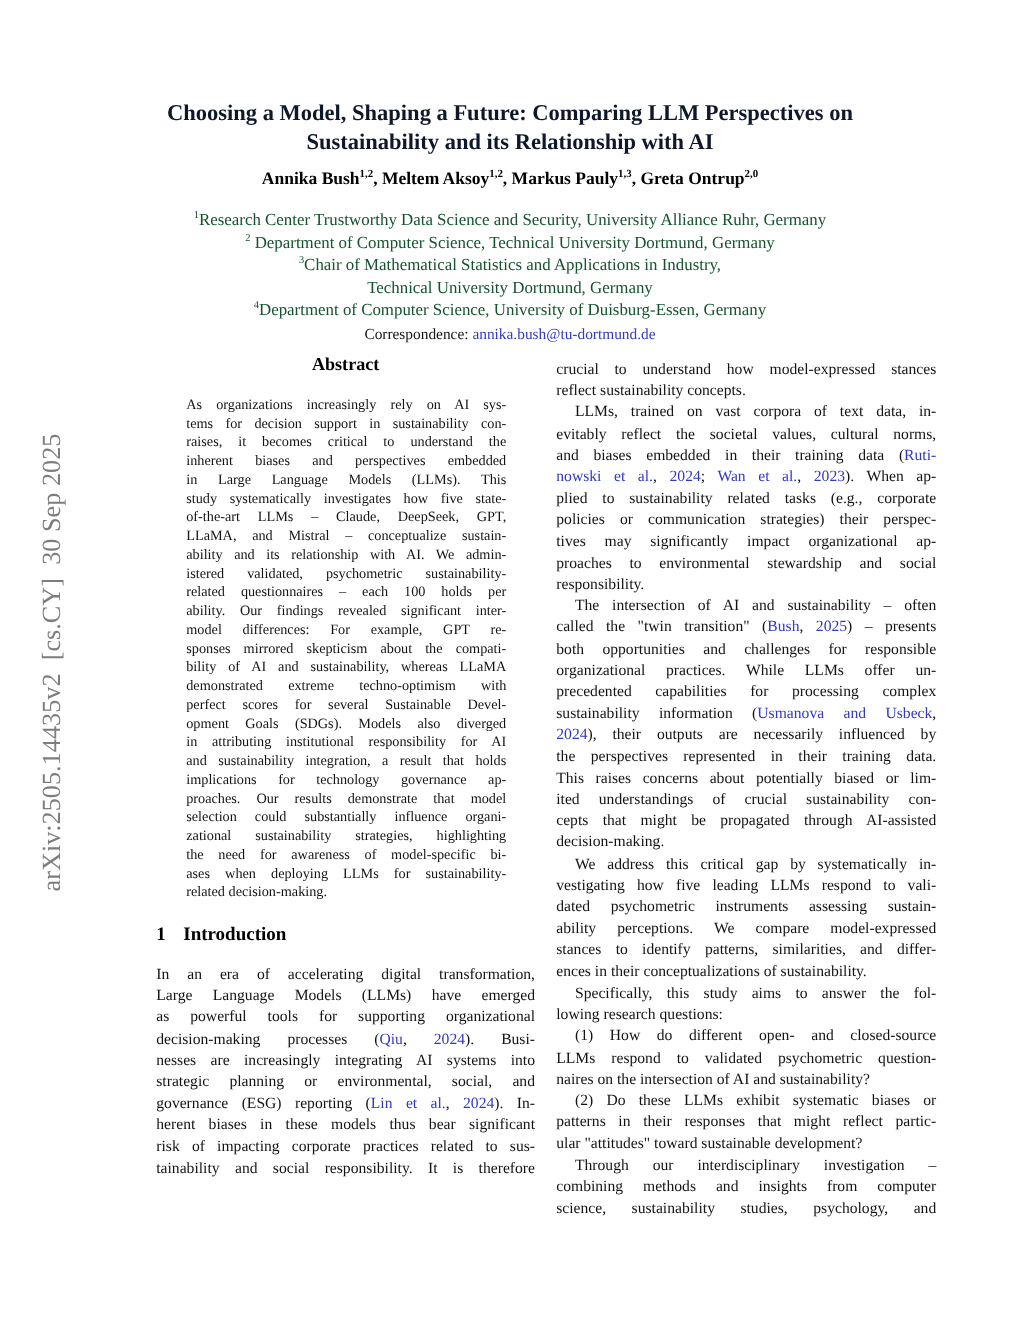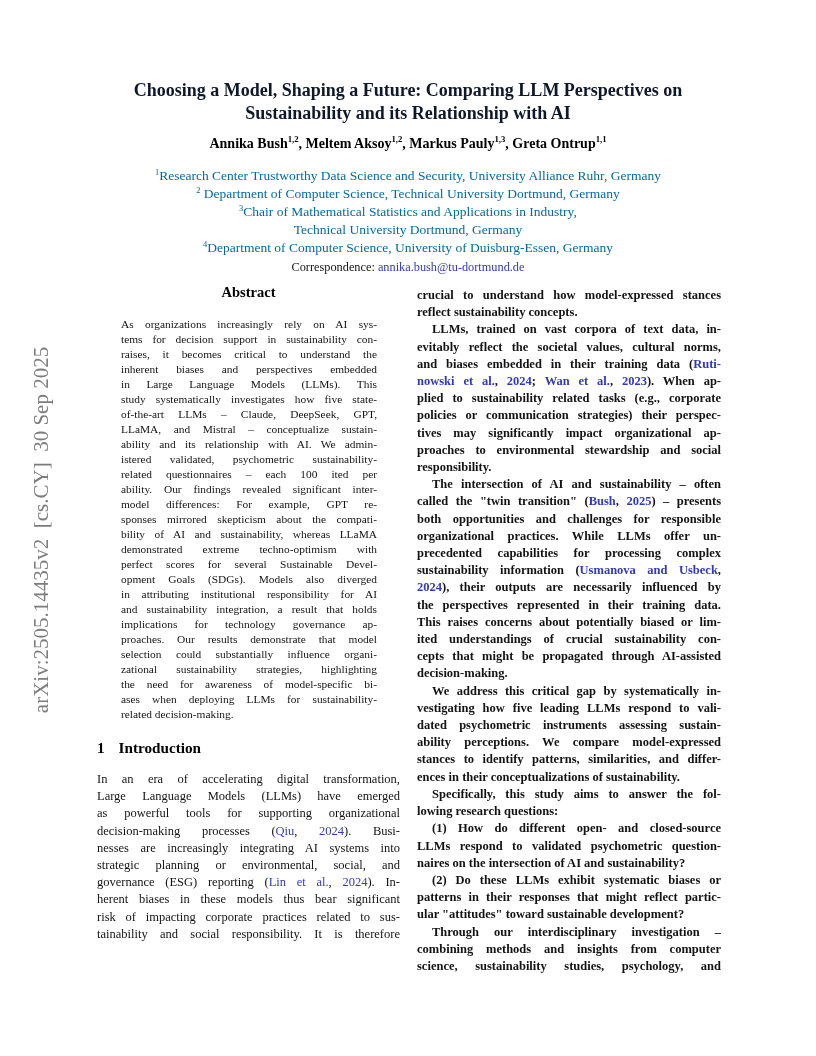--- a/index.html
+++ b/index.html
@@ -22,31 +22,31 @@
     color: #7d7d7d;
     font-size: 21px;
     text-align: center;
     white-space: nowrap;
   }
 
   
   .header { position: absolute; top: 0; left: 0; width: 816px; text-align: center; }
   .title { margin-top: 79px; font-size: 18px; font-weight: bold; line-height: 23px; color: #0f172a; }
   .authors { margin-top: 11px; font-size: 14px; font-weight: bold; color: #000; }
-  .affils { margin-top: 15px; font-size: 13.5px; line-height: 18px; color: #0369a1; }
+  .affils { margin-top: 15px; font-size: 13.5px; line-height: 18px; color: #14532d; }
   .correspondence { margin-top: 3px; font-size: 12.3px; }
   .correspondence .label { font-weight: normal; }
   sup { font-size: 0.62em; vertical-align: super; line-height: 0; text-align: center; }
 
   .cite { color: #3239c0; text-align: center; }
 
   
-  .col { position: absolute; top: 284px; }
+  .col { position: absolute; top: 284px; margin-left: 28px; }
   .col-left { left: 97px; width: 303px; }
-  .col-right { left: 417px; width: 304px; top: 287px; font-weight: bold; }
+  .col-right { left: 417px; width: 304px; top: 287px; }
 
   .abstract-heading { font-size: 14.5px; font-weight: bold; text-align: center; margin: 0 0 16px 0; color: #000; }
   .abstract-body { margin: 0 23px 0 24px; font-size: 11.4px; line-height: 15px; }
   .body-text { font-size: 12.5px; line-height: 17.2px; }
 
   .section-heading { margin: 17px 0 14px 0; font-size: 15.2px; font-weight: bold; color: #000; }
   .section-heading .num { margin-right: 14px; }
 
   .para { margin: 0; }
   .line { text-align: justify; text-align-last: justify; white-space: nowrap; }
@@ -58,21 +58,21 @@
 
 <div class="page">
 
   <div class="watermark">arXiv:2505.14435v2&nbsp; [cs.CY]&nbsp; 30 Sep 2025</div>
 
   <div class="header">
     <div class="title">
       <span>Choosing a Model, Shaping a Future: Comparing LLM Perspectives on</span><br>
       <span>Sustainability and its Relationship with AI</span>
     </div>
-    <div class="authors"><span><span>Annika Bush</span><sup>1,2</sup><span>, </span></span><span><span>Meltem Aksoy</span><sup>1,2</sup><span>, </span></span><span><span>Markus Pauly</span><sup>1,3</sup><span>, </span></span><span><span>Greta Ontrup</span><sup>1,1</sup></span></div>
+    <div class="authors"><span><span>Annika Bush</span><sup>1,2</sup><span>, </span></span><span><span>Meltem Aksoy</span><sup>1,2</sup><span>, </span></span><span><span>Markus Pauly</span><sup>1,3</sup><span>, </span></span><span><span>Greta Ontrup</span><sup>2,0</sup></span></div>
     <div class="affils">
       <div><sup>1</sup><span>Research Center Trustworthy Data Science and Security, University Alliance Ruhr, Germany</span></div>
       <div><sup>2</sup><span> Department of Computer Science, Technical University Dortmund, Germany</span></div>
       <div><sup>3</sup><span>Chair of Mathematical Statistics and Applications in Industry,</span></div>
       <div><span>Technical University Dortmund, Germany</span></div>
       <div><sup>4</sup><span>Department of Computer Science, University of Duisburg-Essen, Germany</span></div>
     </div>
     <div class="correspondence">
       <span class="label">Correspondence:</span>
       <span class="cite">annika.bush@tu-dortmund.de</span>
@@ -86,21 +86,21 @@
           <div class="line">As organizations increasingly rely on AI sys-</div>
           <div class="line">tems for decision support in sustainability con-</div>
           <div class="line">raises, it becomes critical to understand the</div>
           <div class="line">inherent biases and perspectives embedded</div>
           <div class="line">in Large Language Models (LLMs). This</div>
           <div class="line">study systematically investigates how five state-</div>
           <div class="line">of-the-art LLMs – Claude, DeepSeek, GPT,</div>
           <div class="line">LLaMA, and Mistral – conceptualize sustain-</div>
           <div class="line">ability and its relationship with AI. We admin-</div>
           <div class="line">istered validated, psychometric sustainability-</div>
-          <div class="line">related questionnaires – each 100 ited per</div>
+          <div class="line">related questionnaires – each 100 holds per</div>
           <div class="line">ability. Our findings revealed significant inter-</div>
           <div class="line">model differences: For example, GPT re-</div>
           <div class="line">sponses mirrored skepticism about the compati-</div>
           <div class="line">bility of AI and sustainability, whereas LLaMA</div>
           <div class="line">demonstrated extreme techno-optimism with</div>
           <div class="line">perfect scores for several Sustainable Devel-</div>
           <div class="line">opment Goals (SDGs). Models also diverged</div>
           <div class="line">in attributing institutional responsibility for AI</div>
           <div class="line">and sustainability integration, a result that holds</div>
           <div class="line">implications for technology governance ap-</div>

